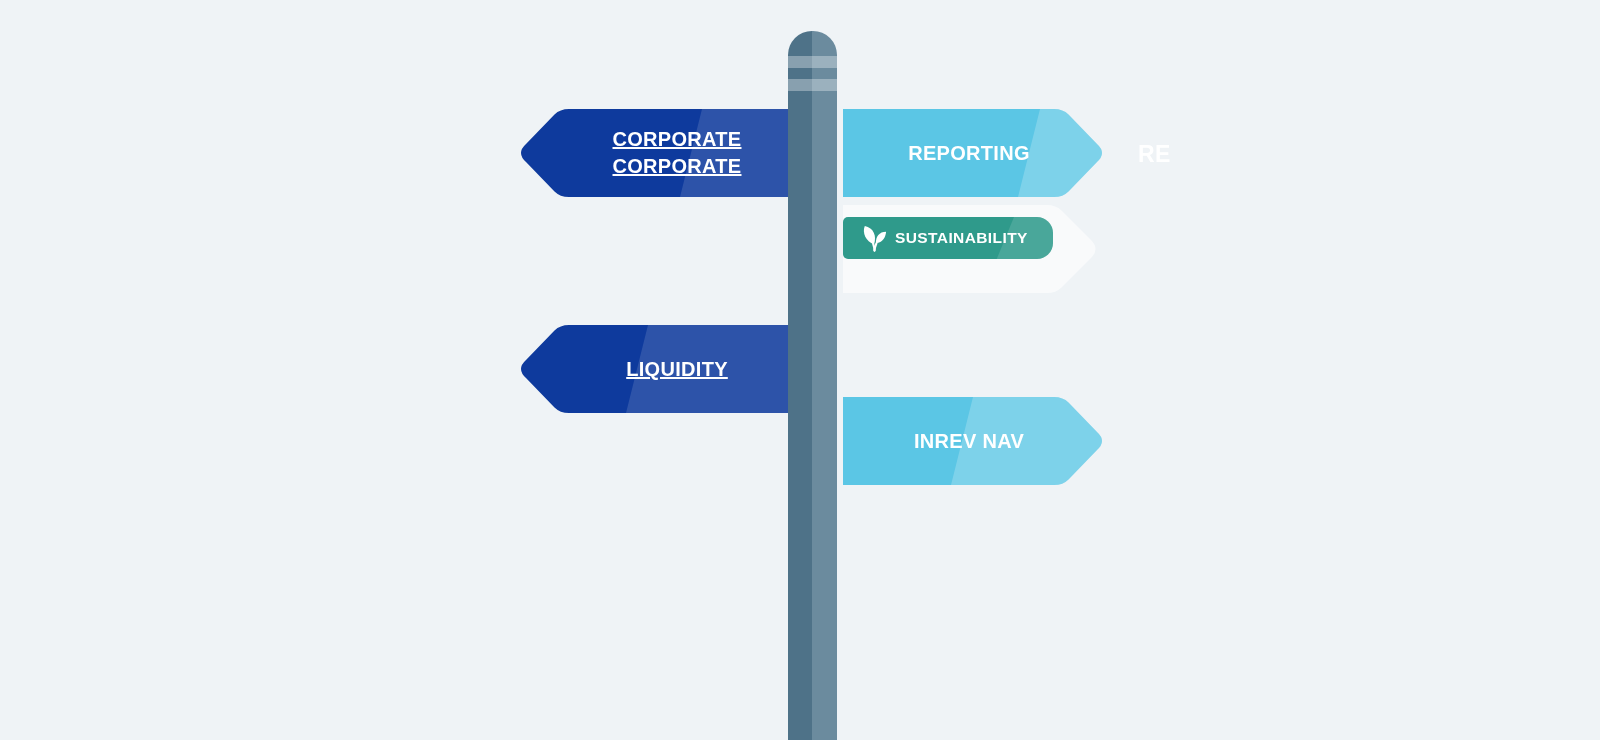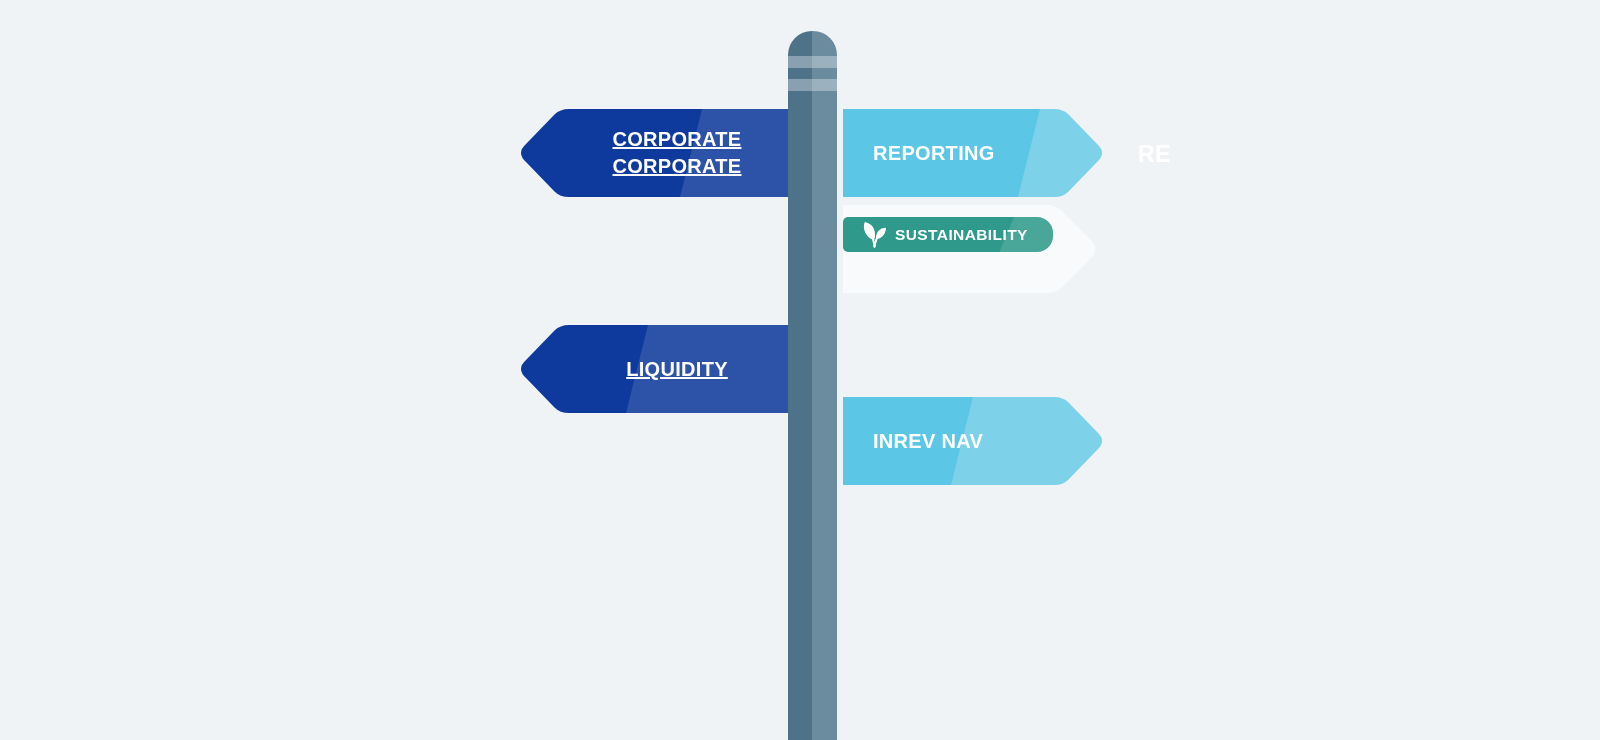--- a/index.html
+++ b/index.html
@@ -29,26 +29,26 @@
   .fill-blue{fill:#0e3a9d;}
   .fill-cyan{fill:#5bc6e5;}
   .hl-blue{fill:rgba(255,255,255,0.13);}
   .hl-cyan{fill:rgba(255,255,255,0.21);}
 
   .label{
     position:absolute;inset:0;display:flex;flex-direction:column;justify-content:center;
     color:#ffffff;font-weight:700;font-size:20px;line-height:27px;letter-spacing:.3px;
   }
   .sign-left .label{align-items:center;text-align:right;padding-left:50px;text-decoration:underline;}
-  .sign-right .label{align-items:flex-start;text-align:left;padding-left:30px;padding-right:70px;}
+  .sign-right .label{align-items:center;text-align:left;padding-left:30px;padding-right:70px;margin-left:28px;}
 
   
   .ghost-arrow{position:absolute;left:843px;top:205px;}
   .badge{
-    position:absolute;left:843px;top:217px;width:210px;height:35px;
+    position:absolute;left:843px;top:217px;width:210px;height:42px;
     background:#2f9a8b;border-radius:5px 16px 16px 5px;overflow:hidden;
     display:flex;align-items:center;padding-left:17px;box-sizing:border-box;gap:6px;
   }
   .badge .hl-green{
     position:absolute;inset:0;background:rgba(255,255,255,0.13);
     clip-path:polygon(171px 0,210px 0,210px 51px,150px 51px);
   }
   .badge .label-badge{
     position:relative;color:#fff;font-weight:700;font-size:15.5px;letter-spacing:.4px;
   }

